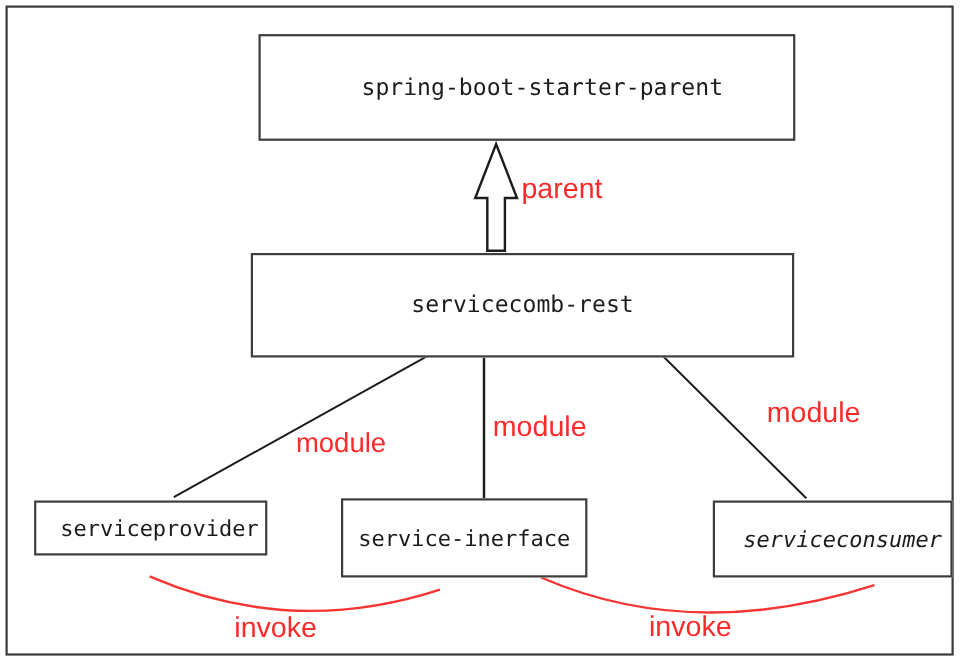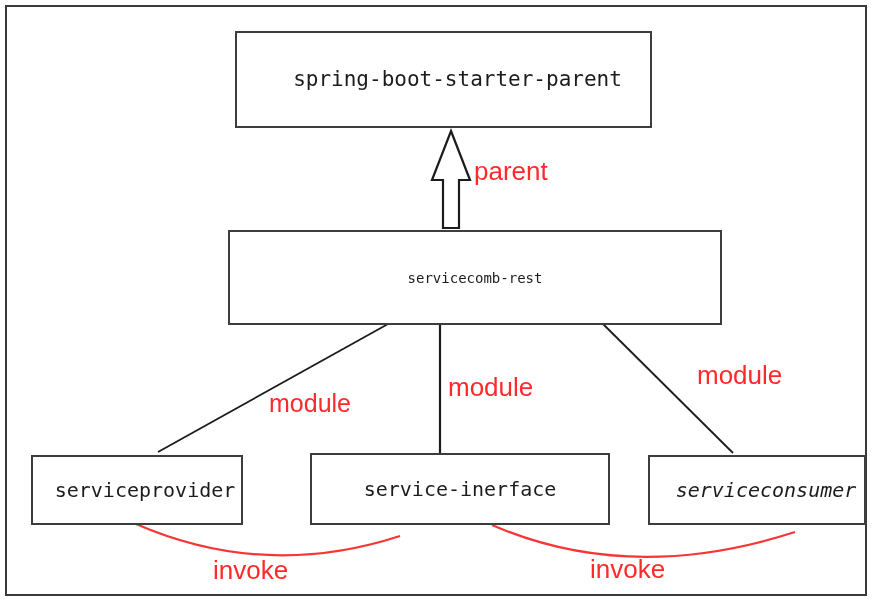--- a/index.html
+++ b/index.html
@@ -41,49 +41,49 @@
   .node-label {
     font-family: "DejaVu Sans Mono", "Liberation Mono", monospace;
     color: #1c1c1c;
     white-space: nowrap;
     line-height: 1;
   }
   
   #box-parent {
     left: 235px;
     top: 31px;
-    width: 417px;
+    width: 488px;
     height: 97px;
     padding-left: 28px;
   }
   #box-parent .node-label { font-size: 21px; }
   
   #box-rest {
     left: 228px;
     top: 230px;
     width: 494px;
     height: 95px;
   }
-  #box-rest .node-label { font-size: 14px; }
+  #box-rest .node-label { font-size: 21px; }
   
   #box-provider {
     left: 31px;
     top: 455px;
     width: 212px;
-    height: 70px;
+    height: 50px;
   }
   #box-provider .node-label {
     font-size: 20px;
     position: relative;
     left: 8px;
   }
   #box-interface {
     left: 310px;
     top: 453px;
-    width: 300px;
+    width: 224px;
     height: 72px;
     justify-content: center;
   }
   #box-interface .node-label { font-size: 20px; }
   #box-consumer {
     left: 648px;
     top: 455px;
     width: 218px;
     height: 70px;
     font-style: italic;

